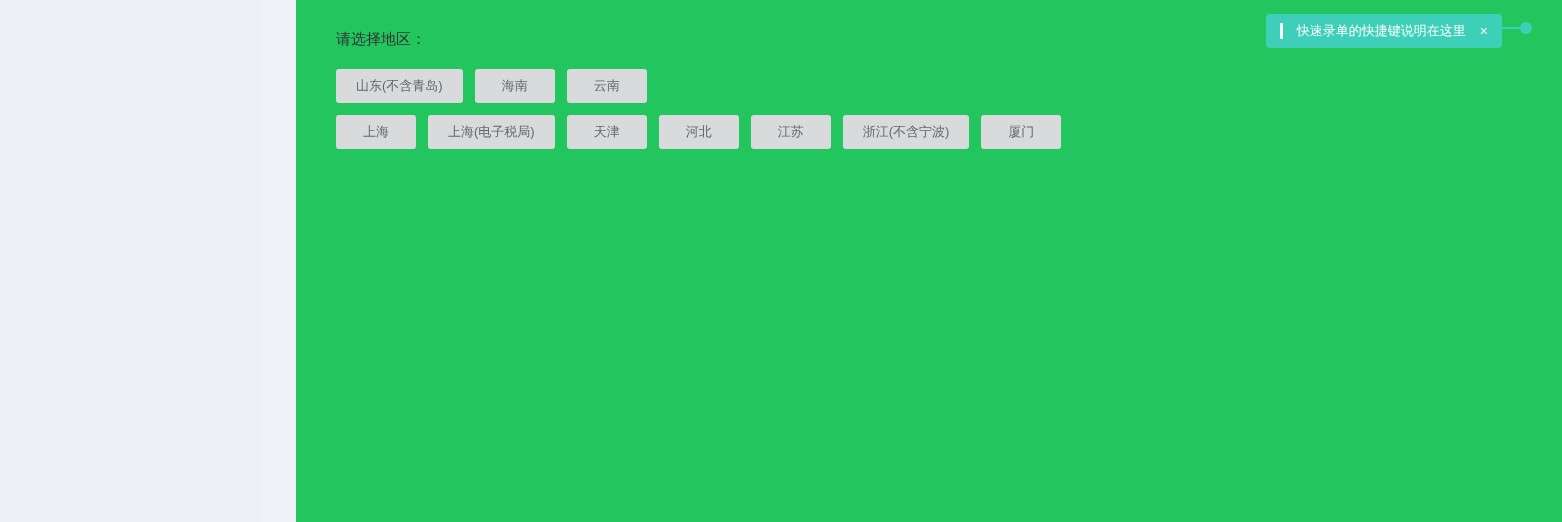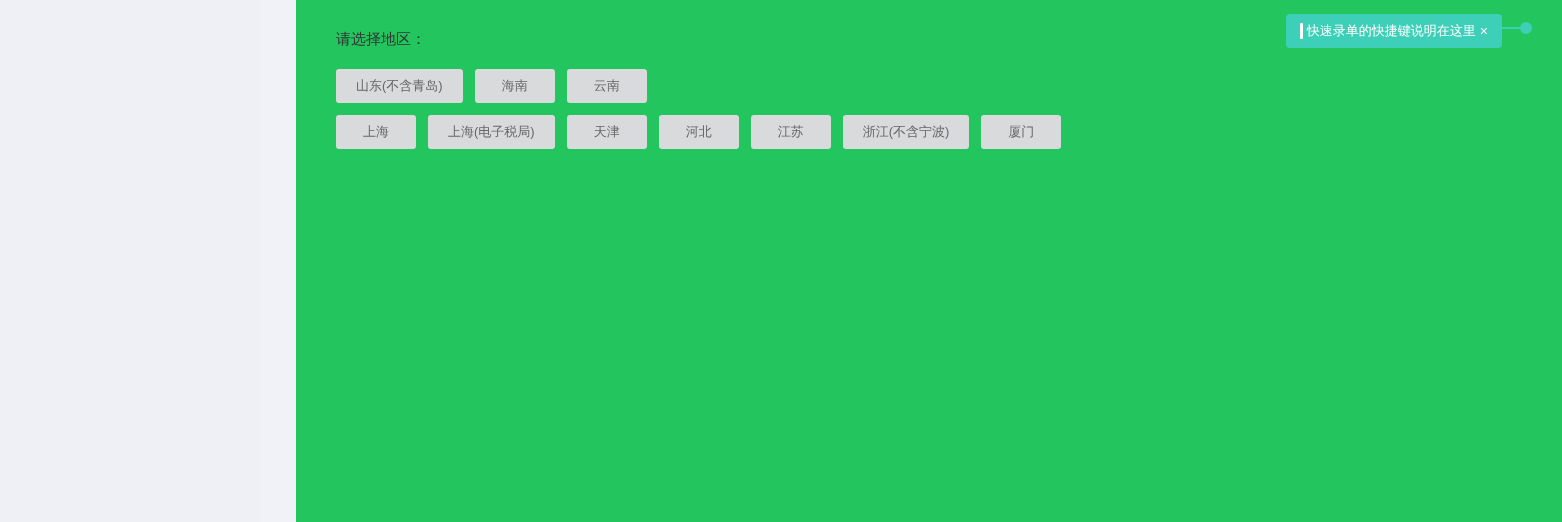--- a/index.html
+++ b/index.html
@@ -68,20 +68,21 @@
       position: absolute;
       top: 14px;
       right: 60px;
       background: #3ecfb8;
       color: #fff;
       font-size: 13px;
       padding: 8px 14px;
       border-radius: 4px;
       display: flex;
       align-items: center;
+      gap: 10px;
       white-space: nowrap;
     }
 
     .tooltip-banner::before {
       content: '';
       display: inline-block;
       width: 3px;
       height: 16px;
       background: #fff;
       margin-right: 4px;

